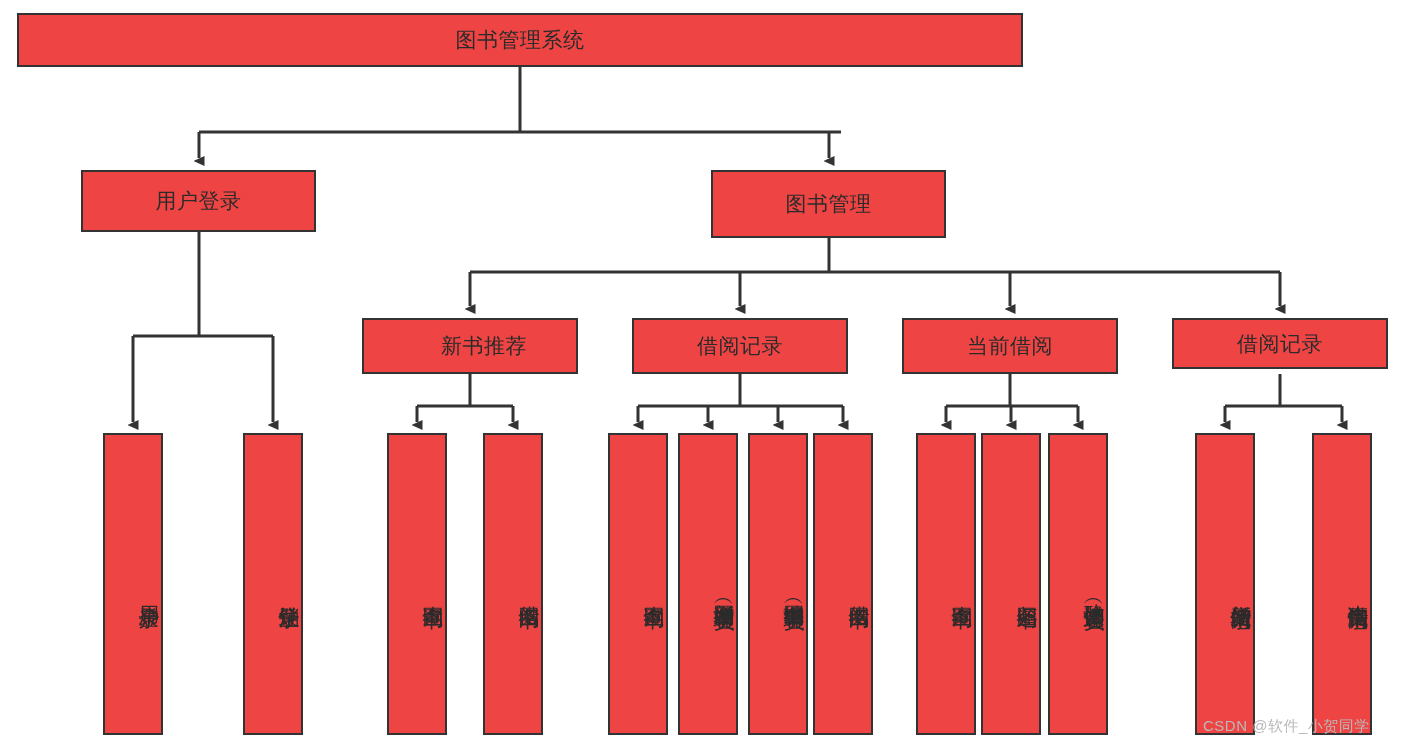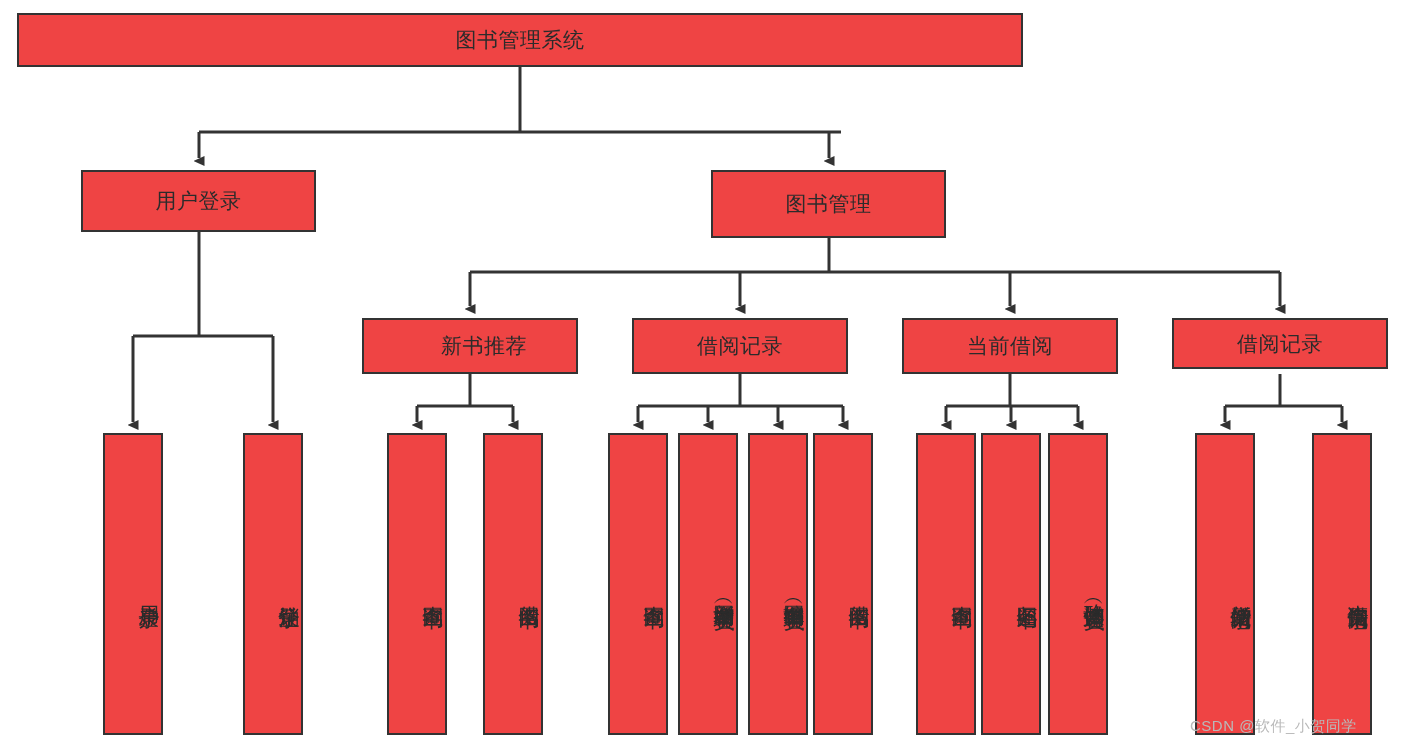--- a/index.html
+++ b/index.html
@@ -53,20 +53,21 @@
     writing-mode: vertical-rl;
     text-orientation: upright;
     white-space: nowrap;
   }
   .watermark {
     position: absolute;
     font-size: 15px;
     color: #b9b9b9;
     white-space: nowrap;
     letter-spacing: 0.5px;
+    margin-left: 13px;
   }
 </style>
 </head>
 <body>
 
 <div id="canvas">
 
   <svg class="wires" viewBox="0 0 1405 747" xmlns="http://www.w3.org/2000/svg">
     <defs>
       <marker id="arw" markerWidth="10" markerHeight="11" refX="2" refY="5.5" orient="auto" markerUnits="userSpaceOnUse">

